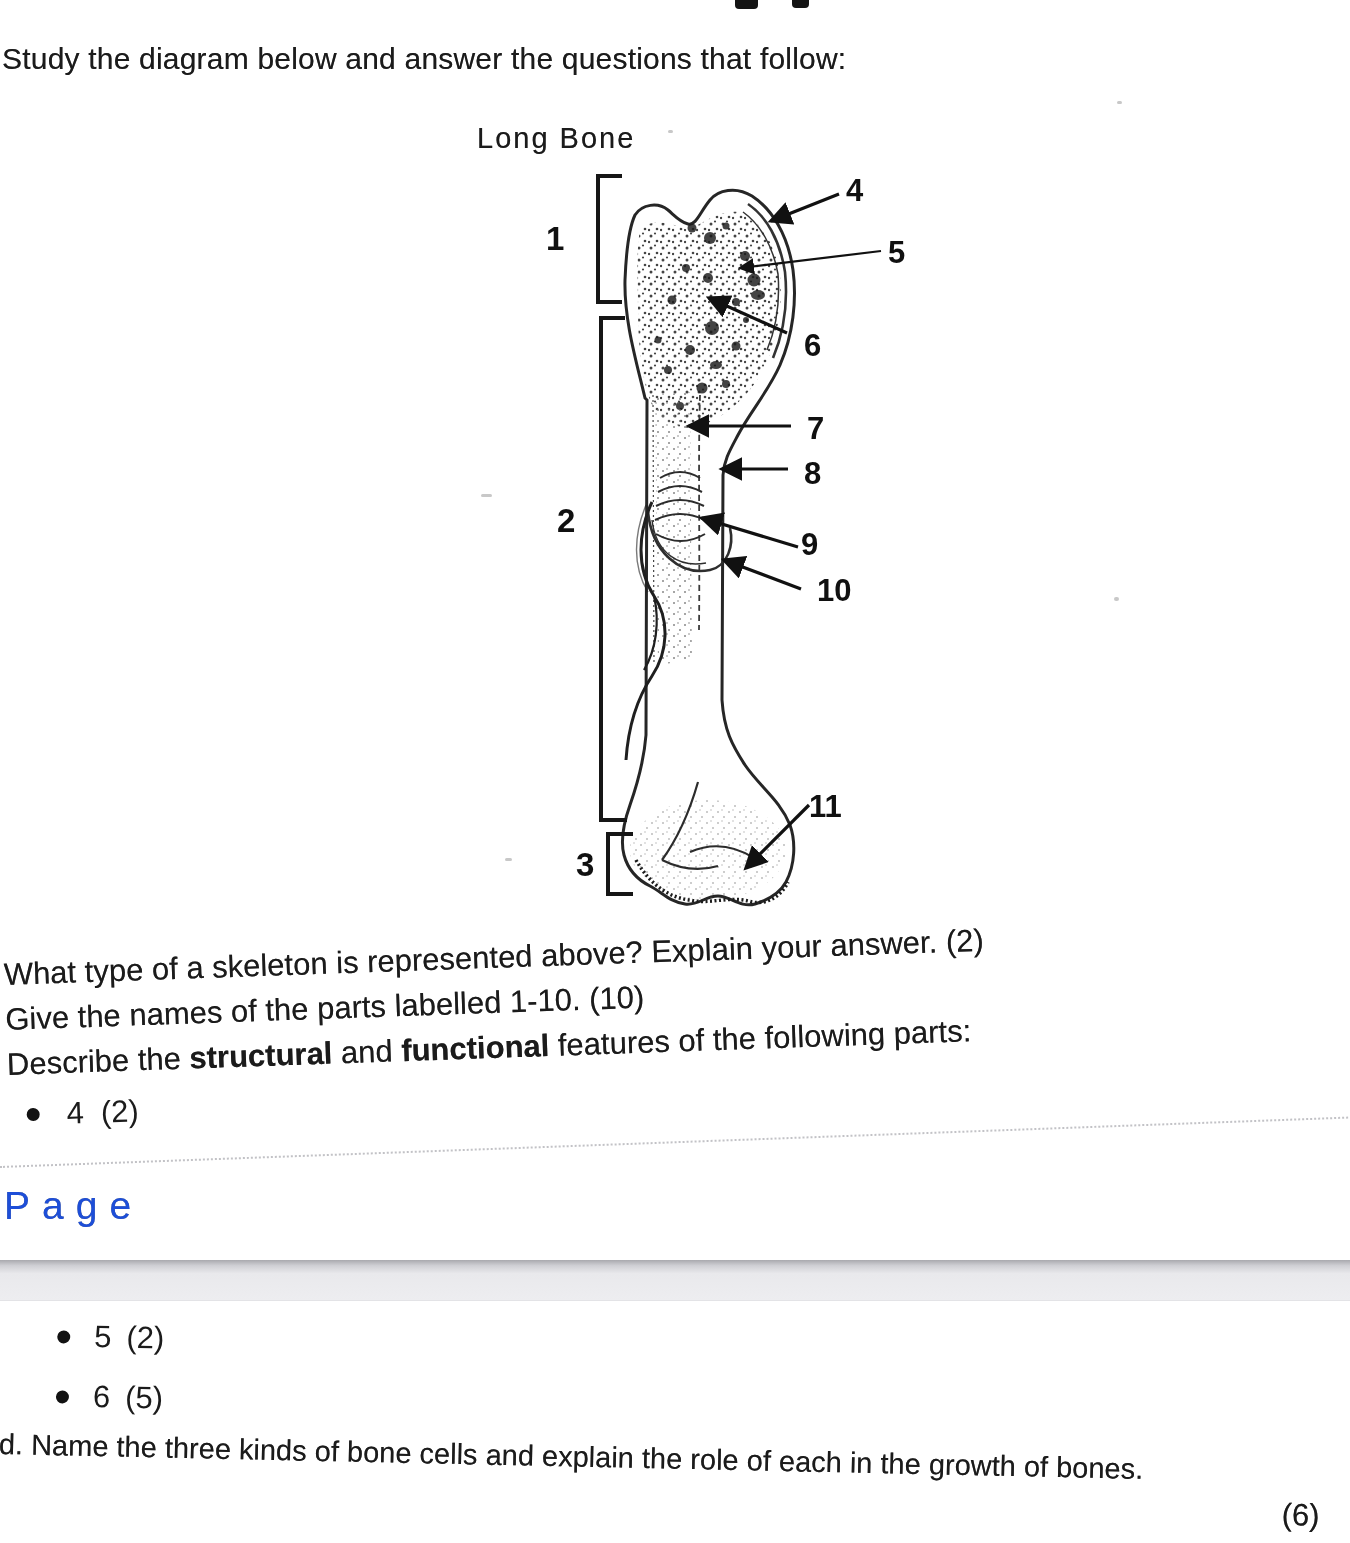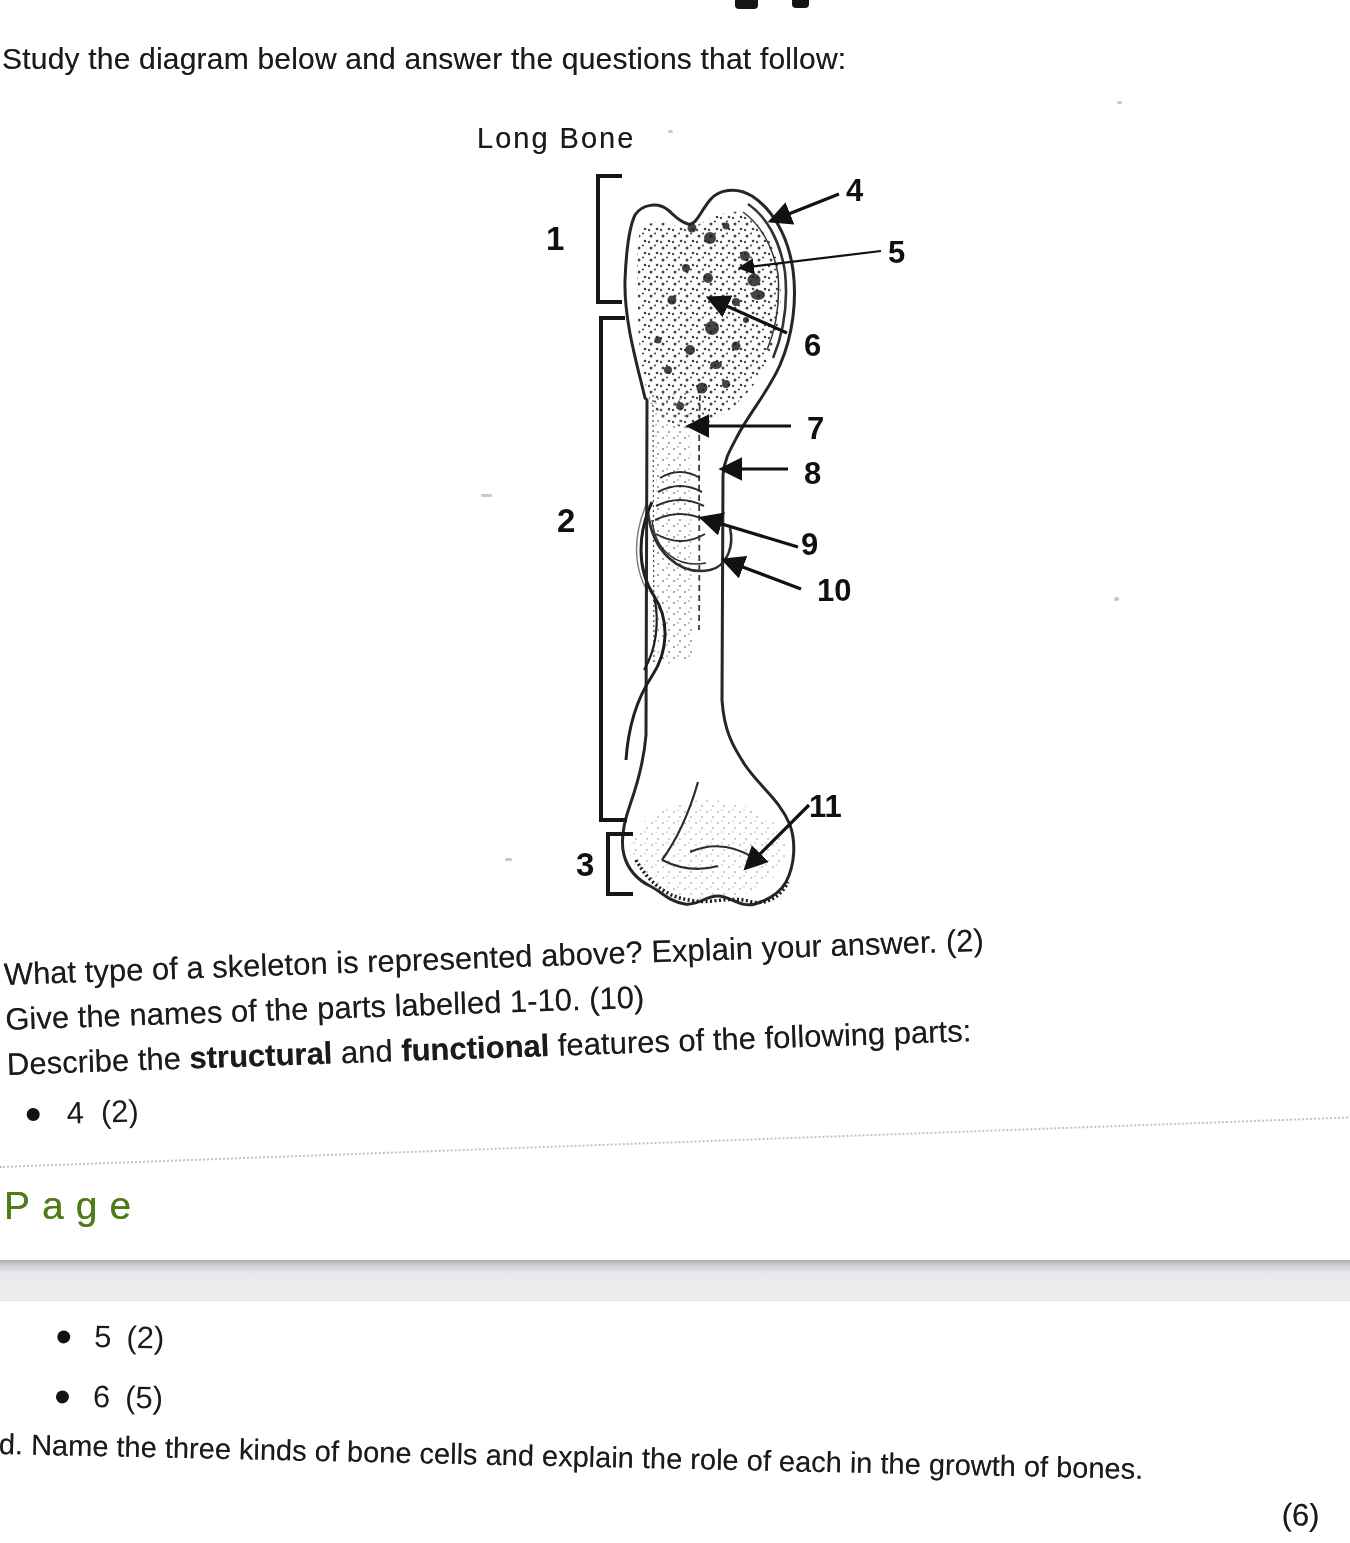--- a/index.html
+++ b/index.html
@@ -22,21 +22,21 @@
   .qline{white-space:nowrap;text-shadow:0 0 .6px rgba(25,25,25,.65);}
   .bullet-row{display:flex;align-items:center;white-space:nowrap;}
   .dot{width:13px;height:13px;border-radius:50%;background:#121212;flex:0 0 auto;}
   #bullet4-row{margin-top:6px;padding-left:18px;}
   #bullet4-row .dot{margin-right:27px;}
   .bnum{margin-right:17px;}
   
   #artifact-line{position:absolute;left:0;top:1166px;width:1365px;height:0;
       border-top:2px dotted rgba(110,110,118,.42);transform:rotate(-2.1deg);transform-origin:0 0;}
   
-  #page-label{left:4px;top:1184px;font-size:39px;letter-spacing:12px;color:#4d7c0f;
+  #page-label{left:4px;top:1184px;font-size:39px;letter-spacing:12px;color:#1d4ed8;
       text-shadow:0 0 .5px rgba(40,40,40,.6);}
   
   #separator{position:absolute;left:0;top:1260px;width:1350px;height:40px;
       background:linear-gradient(180deg,#a9a9ae 0%,#cfcfd4 14%,#e9e9ec 34%,#ededf0 100%);
       border-bottom:1px solid #e3e3e6;}
   
   #p2block{position:absolute;left:0;top:1302px;width:1350px;transform:rotate(1.25deg);
       transform-origin:0 0;font-size:31px;}
   #bullet5-row{padding-left:58px;height:46px;margin-top:10px;}
   #bullet6-row{padding-left:58px;height:46px;margin-top:14px;}

